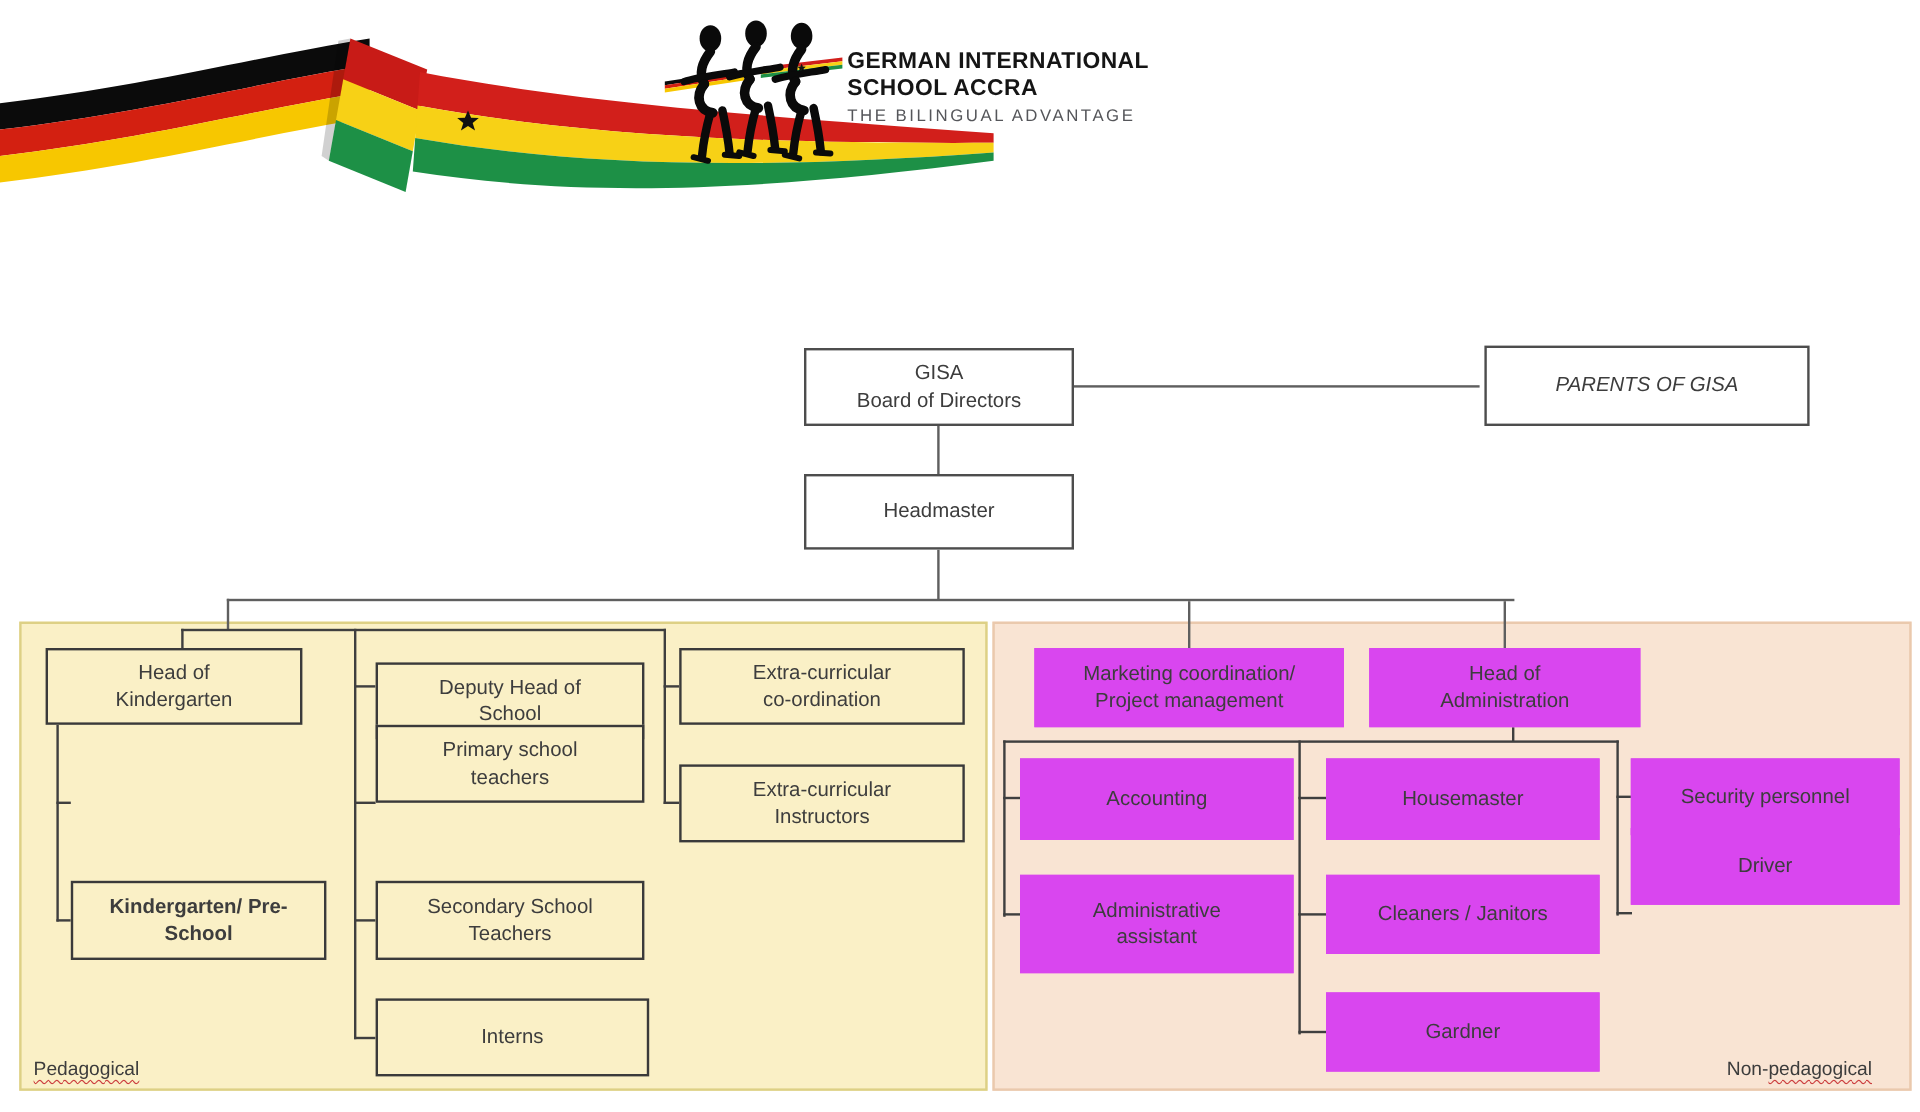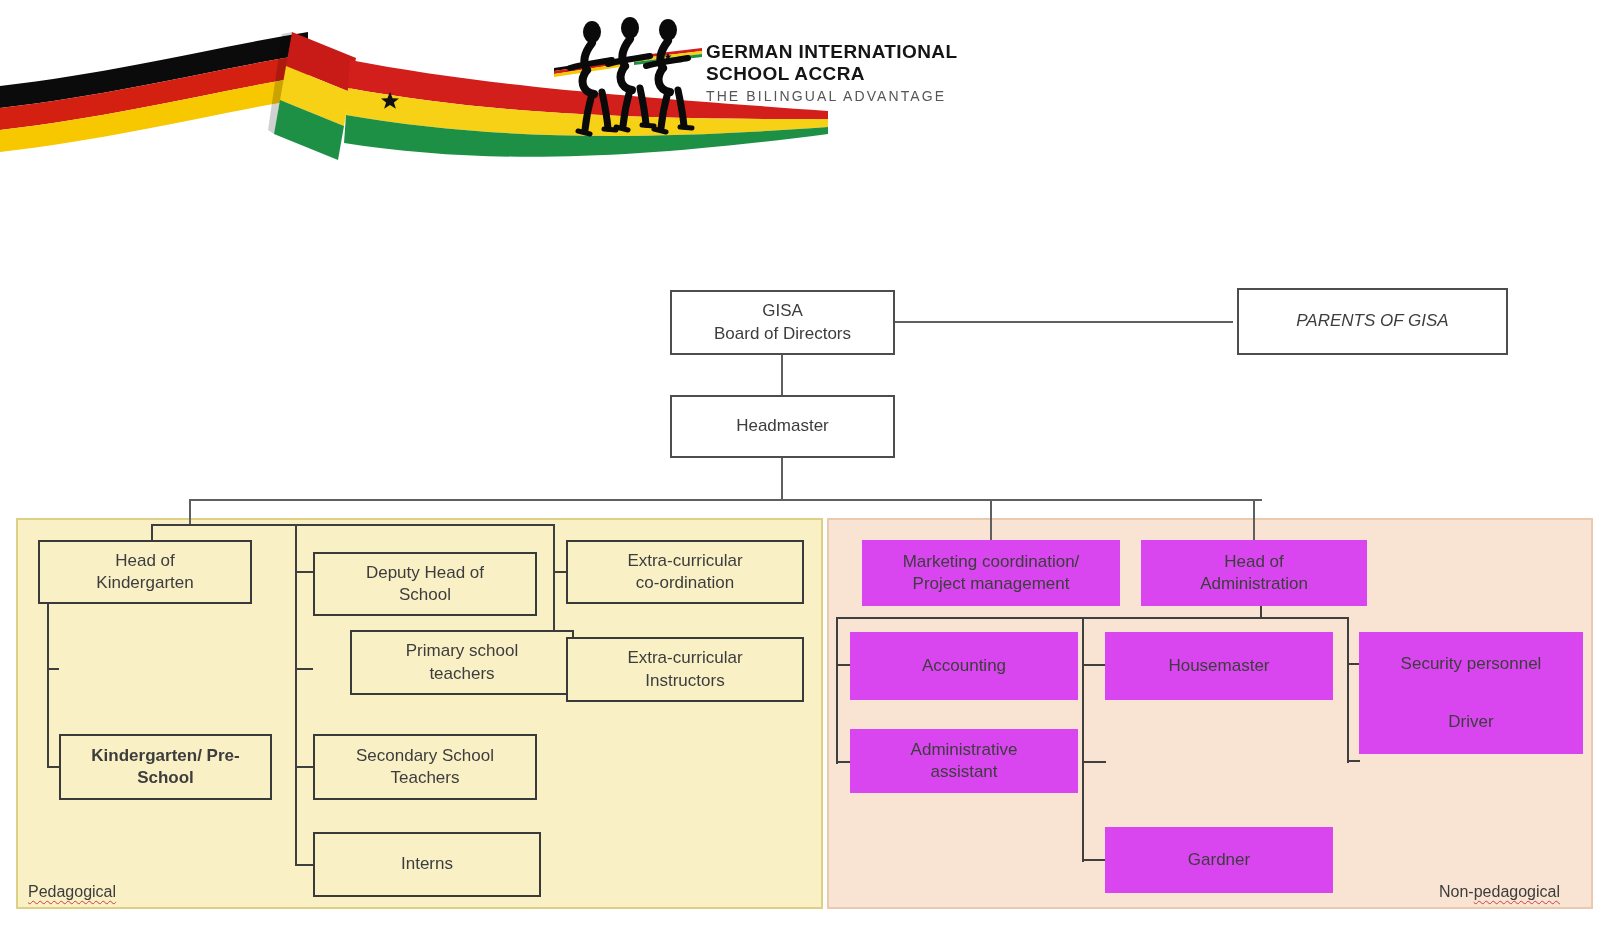--- a/index.html
+++ b/index.html
@@ -141,38 +141,39 @@
 Board of Directors</div>
   <div class="node white" style="left:1237px;top:288px;width:271px;height:67px;font-style:italic;">PARENTS OF GISA</div>
   <div class="node white" style="left:670px;top:395px;width:225px;height:63px;">Headmaster</div>
 
   <div class="node yellow" style="left:38px;top:540px;width:214px;height:64px;">Head of
 Kindergarten</div>
   <div class="node yellow" style="left:313px;top:540px;width:224px;height:64px;margin-top:12px;">Deputy Head of
 School</div>
   <div class="node yellow" style="left:566px;top:540px;width:238px;height:64px;">Extra-curricular
 co-ordination</div>
-  <div class="node yellow" style="left:313px;top:630px;width:224px;height:65px;margin-left:37px;">Primary school
+  <div class="node yellow" style="left:313px;top:604px;width:224px;height:65px;">Primary school
 teachers</div>
   <div class="node yellow" style="left:566px;top:637px;width:238px;height:65px;">Extra-curricular
 Instructors</div>
   <div class="node yellow" style="left:59px;top:734px;width:213px;height:66px;font-weight:bold;">Kindergarten/ Pre-
 School</div>
   <div class="node yellow" style="left:313px;top:734px;width:224px;height:66px;">Secondary School
 Teachers</div>
   <div class="node yellow" style="left:313px;top:832px;width:228px;height:65px;">Interns</div>
 
   <div class="node pink" style="left:862px;top:540px;width:258px;height:66px;">Marketing coordination/
 Project management</div>
   <div class="node pink" style="left:1141px;top:540px;width:226px;height:66px;">Head of
 Administration</div>
   <div class="node pink" style="left:850px;top:632px;width:228px;height:68px;">Accounting</div>
-  <div class="node pink" style="left:850px;top:729px;width:228px;height:64px;">Administrative
+  <div class="node pink" style="left:850px;top:729px;width:228px;height:82px;">Administrative
 assistant</div>
   <div class="node pink" style="left:1105px;top:632px;width:228px;height:68px;">Housemaster</div>
+  <div class="node pink" style="left:1105px;top:729px;width:228px;height:66px;">Cleaners / Janitors</div>
   <div class="node pink" style="left:1105px;top:827px;width:228px;height:66px;">Gardner</div>
   <div class="node pink" style="left:1359px;top:632px;width:224px;height:64px;">Security personnel</div>
   <div class="node pink" style="left:1359px;top:690px;width:224px;height:64px;">Driver</div>
 
   <div class="region-label" style="left:28px;top:883px;">
     <span></span><span class="wavy">Pedagogical</span>
   </div>
   <div class="region-label" style="right:40px;top:883px;">
     <span>Non-</span><span class="wavy">pedagogical</span>
   </div>

